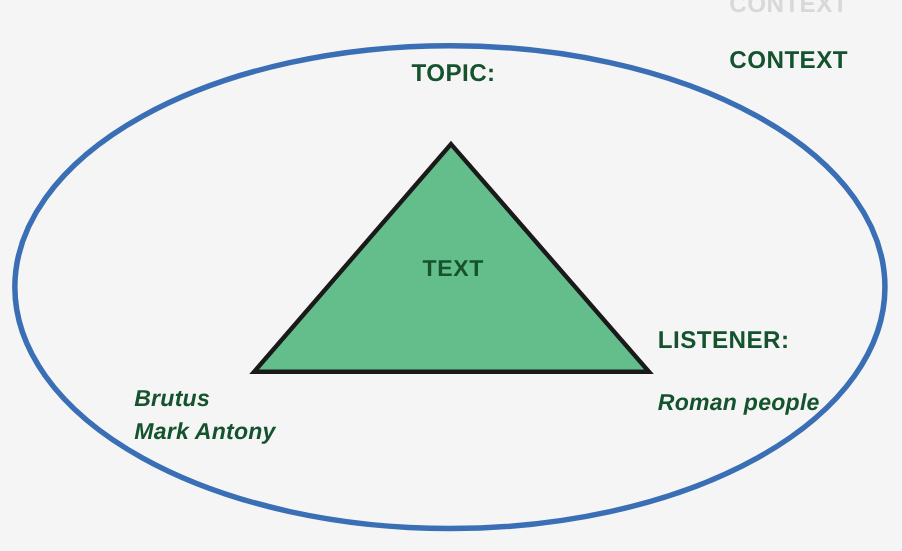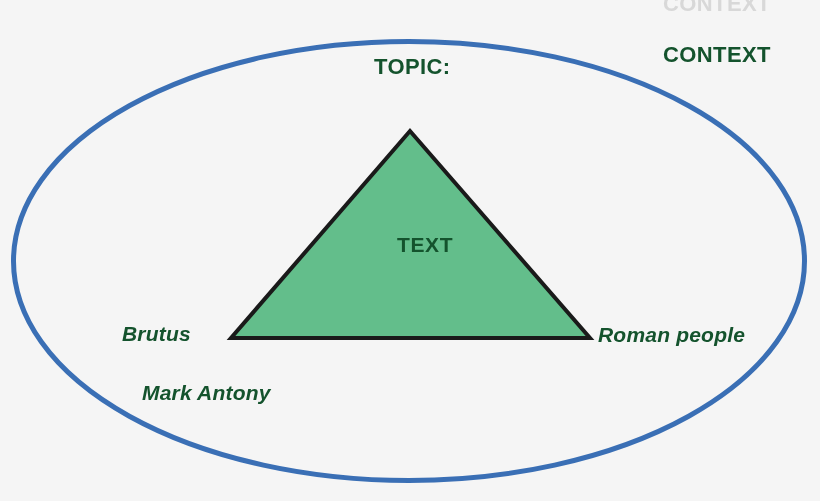--- a/index.html
+++ b/index.html
@@ -60,46 +60,45 @@
   }
   #topic-heading {
     left: 374px;
     top: 55px;
   }
   #topic-value {
     left: 288px;
     top: 94px;
   }
   #text-label {
-    left: 397px;
+    left: 384px;
     top: 234px;
     font-weight: bold;
     font-size: 21px;
     letter-spacing: 0.6px;
   }
   #speaker-heading {
     left: 122px;
     top: 294px;
   }
   #speaker-value-1 {
     left: 122px;
-    top: 323px;
+    top: 352px;
   }
   #speaker-value-2 {
     left: 122px;
     top: 382px;
-    margin-left: 20px;
   }
   #listener-heading {
     left: 598px;
     top: 297px;
   }
   #listener-value {
     left: 598px;
-    top: 324px;
+    top: 356px;
   }
 </style>
 </head>
 <body>
 
 <div id="stage" style="background: rgb(245, 245, 245);">
 
   <svg id="diagram-svg" viewBox="0 0 820 501" xmlns="http://www.w3.org/2000/svg">
 
     <ellipse id="context-ellipse" cx="409" cy="261" rx="395.5" ry="219.5" fill="none" stroke="#3a6fb5" stroke-width="5"></ellipse>
@@ -114,16 +113,17 @@
   <div class="lbl heading" id="topic-heading">TOPIC:</div>
 
 
   <div class="lbl" id="text-label">TEXT</div>
 
 
   <div class="lbl value" id="speaker-value-1">Brutus</div>
 
   <div class="lbl value" id="speaker-value-2">Mark Antony</div>
 
+  <div class="lbl heading" id="listener-heading">LISTENER:</div>
 
   <div class="lbl value" id="listener-value">Roman people</div>
 
 </div>
 
 </body></html>

